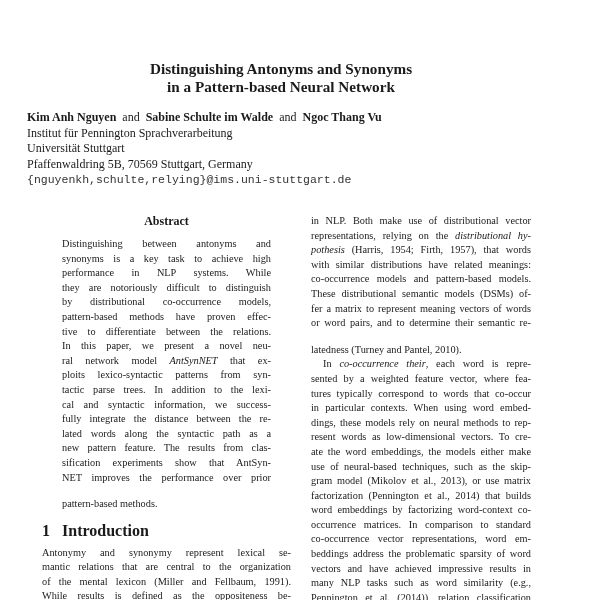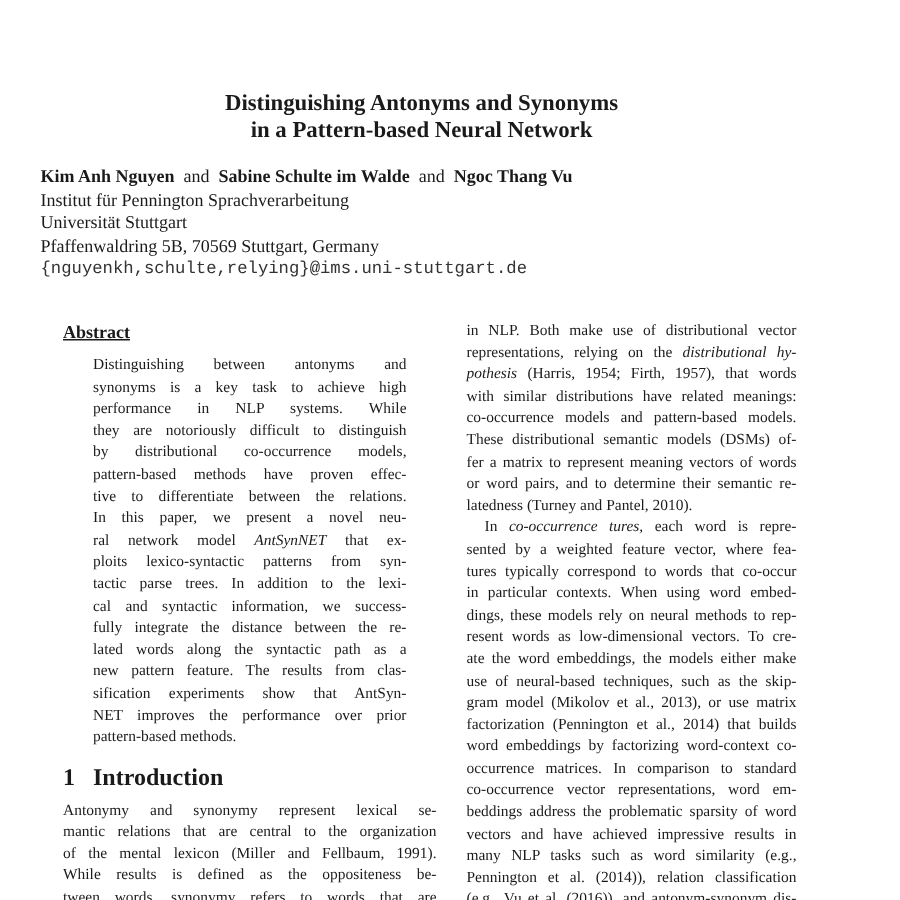--- a/index.html
+++ b/index.html
@@ -8,27 +8,27 @@
   .title { position: absolute; left: 0; width: 562px; top: 60px; text-align: center;
            font-weight: bold; font-size: 15.2px; line-height: 18px; }
   .authors { position: absolute; left: 0; width: 600px; top: 110px; text-align: left;
              font-size: 12px; line-height: 15.5px; padding-left: 27px; }
   .authors b { font-weight: bold; }
   .authors .and { margin: 0 6px; }
   .mono { font-family: "Liberation Mono", "DejaVu Sans Mono", monospace; font-size: 11.5px; color: #333; }
   .col { position: absolute; font-size: 10.3px; line-height: 14.6px; text-align: justify; }
   .left { left: 42px; width: 249px; top: 214px; }
   .right { left: 311px; width: 220px; top: 214px; }
-  .abstract-h { font-weight: bold; font-size: 12px; margin: 0 0 9px 0; line-height: 14px; text-decoration: underline; }
+  .abstract-h { text-align: center; font-weight: bold; font-size: 12px; margin: 0 0 9px 0; line-height: 14px; }
   .abstract-body { margin: 0 20px; }
   .sec { font-weight: bold; font-size: 16px; margin: 12px 0 8px 0; line-height: 14px; }
   .sec .num { display: inline-block; width: 20px; }
   i { font-style: italic; margin-top: 44px; }
   .line { display: block; text-align: justify; text-align-last: justify; }
-  .line.last { text-align-last: left; }
+  .line.last { text-align-last: left; margin-top: 12px; }
 </style>
 </head>
 <body>
 
 <div class="title">
   <div>Distinguishing Antonyms and Synonyms</div>
   <div>in a Pattern-based Neural Network</div>
 </div>
 
 <div class="authors">
@@ -81,21 +81,21 @@
       <span class="line">representations, relying on the <i>distributional hy-</i></span>
       <span class="line"><i>pothesis</i> (Harris, 1954; Firth, 1957), that words</span>
       <span class="line">with similar distributions have related meanings:</span>
       <span class="line">co-occurrence models and pattern-based models.</span>
       <span class="line">These distributional semantic models (DSMs) of-</span>
       <span class="line">fer a matrix to represent meaning vectors of words</span>
       <span class="line">or word pairs, and to determine their semantic re-</span>
       <span class="line last">latedness (Turney and Pantel, 2010).</span>
     </div>
   <div class="" style="margin-top:0;">
-      <span class="line" style="text-indent: 12px;">In <i>co-occurrence tures</i>, each word is repre-</span>
+      <span class="line" style="text-indent: 12px;">In <i>co-occurrence their</i>, each word is repre-</span>
       <span class="line">sented by a weighted feature vector, where fea-</span>
       <span class="line">tures typically correspond to words that co-occur</span>
       <span class="line">in particular contexts.  When using word embed-</span>
       <span class="line">dings, these models rely on neural methods to rep-</span>
       <span class="line">resent words as low-dimensional vectors.  To cre-</span>
       <span class="line">ate the word embeddings, the models either make</span>
       <span class="line">use of neural-based techniques, such as the skip-</span>
       <span class="line">gram model (Mikolov et al., 2013), or use matrix</span>
       <span class="line">factorization (Pennington et al., 2014) that builds</span>
       <span class="line">word embeddings by factorizing word-context co-</span>

